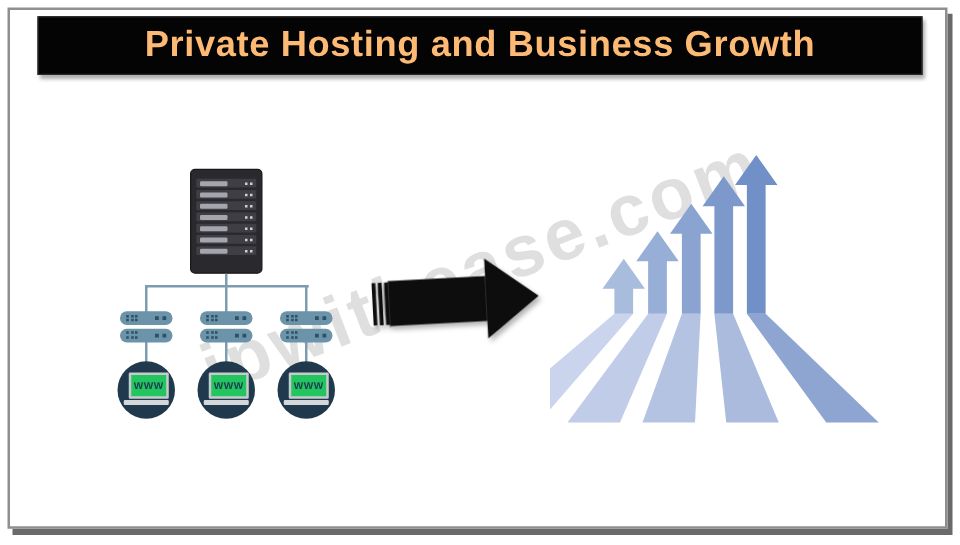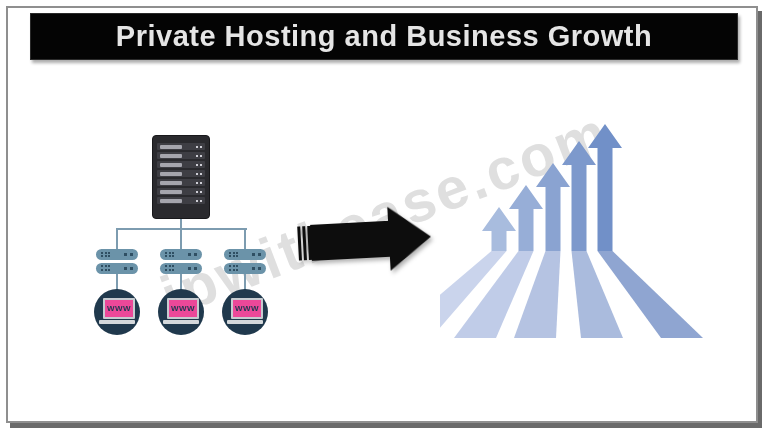--- a/index.html
+++ b/index.html
@@ -3,42 +3,42 @@
 <meta charset="utf-8">
 <style>
   html,body{margin:0;padding:0;background:#ffffff;}
   .canvas{position:relative;width:768px;height:436px;background:#ffffff;overflow:hidden;
           font-family:"Liberation Sans",sans-serif;}
   .frame{position:absolute;left:6px;top:6px;width:748px;height:413px;
          border:2px solid #8f8f8f;background:#ffffff;box-shadow:4px 5px 0 #6a6a6a;}
   .titlebar{position:absolute;left:30px;top:13px;width:706px;height:45px;background:#040404;
             border:1px solid #2a2a2a;box-shadow:2px 3px 3px #aeaeae;
             display:flex;align-items:center;justify-content:center;}
-  .titlebar span{color:#e5e5e5;font-size:29px;font-weight:700;letter-spacing:0.5px;}
+  .titlebar span{color:#fdba74;font-size:29px;font-weight:700;letter-spacing:0.5px;}
   .watermark{position:absolute;left:75px;top:180px;width:620px;text-align:center;
              transform:rotate(-21deg);font-size:58px;font-weight:700;letter-spacing:3px;
              color:rgba(150,150,150,0.30);pointer-events:none;white-space:nowrap;}
   
   .rack{position:absolute;left:152px;top:135px;width:58px;height:84px;background:#2a2a2e;
         border:1px solid #18181b;border-radius:4px;box-sizing:border-box;padding-top:5px;}
   .unit{height:7px;margin:2px 4px;background:#3e3e44;border-radius:1px;
         display:flex;align-items:center;}
   .unit .label{width:22px;height:4px;background:#a5a5ad;margin-left:3px;border-radius:1px;}
   .unit .lights{margin-left:auto;margin-right:3px;display:flex;gap:2px;}
   .unit .lights i{display:block;width:2px;height:2px;background:#cfcfd6;}
   .line{position:absolute;background:#7d9cb0;}
   .switchrow{position:absolute;width:42px;height:11px;background:#6b93a9;border-radius:6px;
              display:flex;align-items:center;justify-content:space-between;box-sizing:border-box;
              padding:0 5px;}
   .ports{display:grid;grid-template-columns:repeat(3,1fr);grid-auto-rows:2px;gap:1.5px;}
   .ports i{display:block;width:2px;height:2px;background:#2f4f63;}
   .leds{display:flex;gap:3px;}
   .leds i{display:block;width:3px;height:3px;background:#2f4f63;}
   .client{position:absolute;width:46px;height:46px;border-radius:50%;background:#20394d;}
-  .laptop-screen{position:absolute;left:9px;top:9px;width:28px;height:17px;background:#ec4899;
+  .laptop-screen{position:absolute;left:9px;top:9px;width:28px;height:17px;background:#22c55e;
                  border:2px solid #c6cbd0;border-radius:1px;display:flex;align-items:center;
                  justify-content:center;text-align:center;}
   .laptop-screen span{font-size:8px;font-weight:700;color:#1d3850;letter-spacing:0.5px;}
   .laptop-base{position:absolute;left:5px;top:31px;width:36px;height:4px;background:#d4d8db;
                border-radius:1px;}
   
   .blackarrow{position:absolute;left:298px;top:208px;width:136px;height:64px;
               transform:rotate(-3deg);filter:drop-shadow(2px 3px 2px rgba(0,0,0,0.30));}
   .blackarrow .bar{position:absolute;top:15px;width:3px;height:34px;background:#0d0d0d;}
   .blackarrow .body{position:absolute;left:13px;top:14px;width:78px;height:36px;background:#0d0d0d;}

